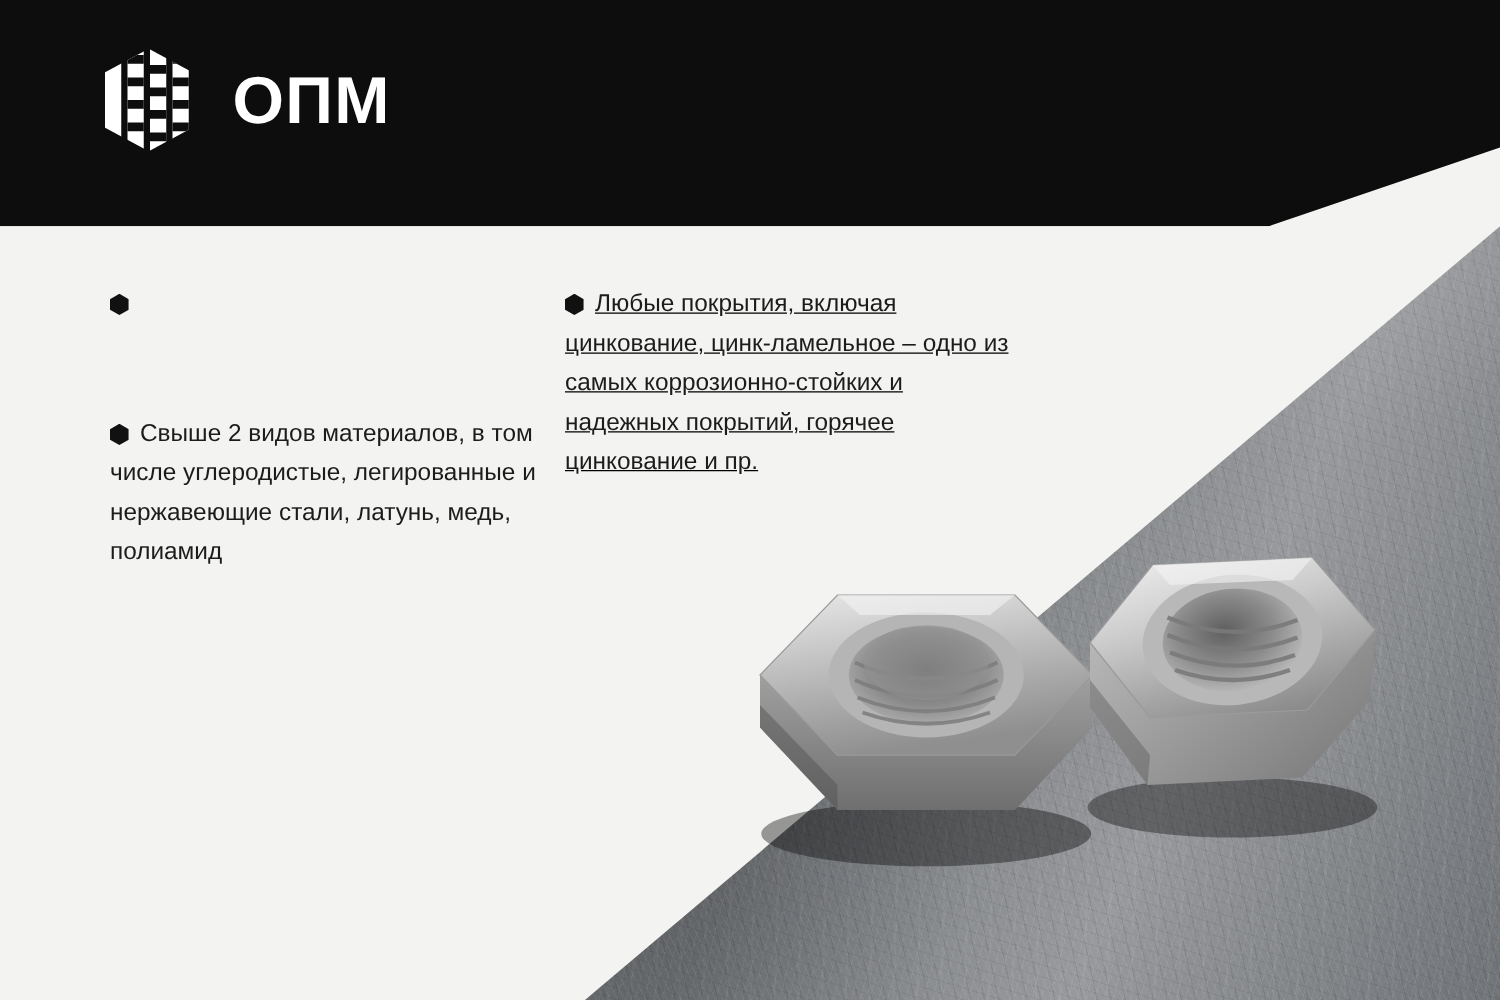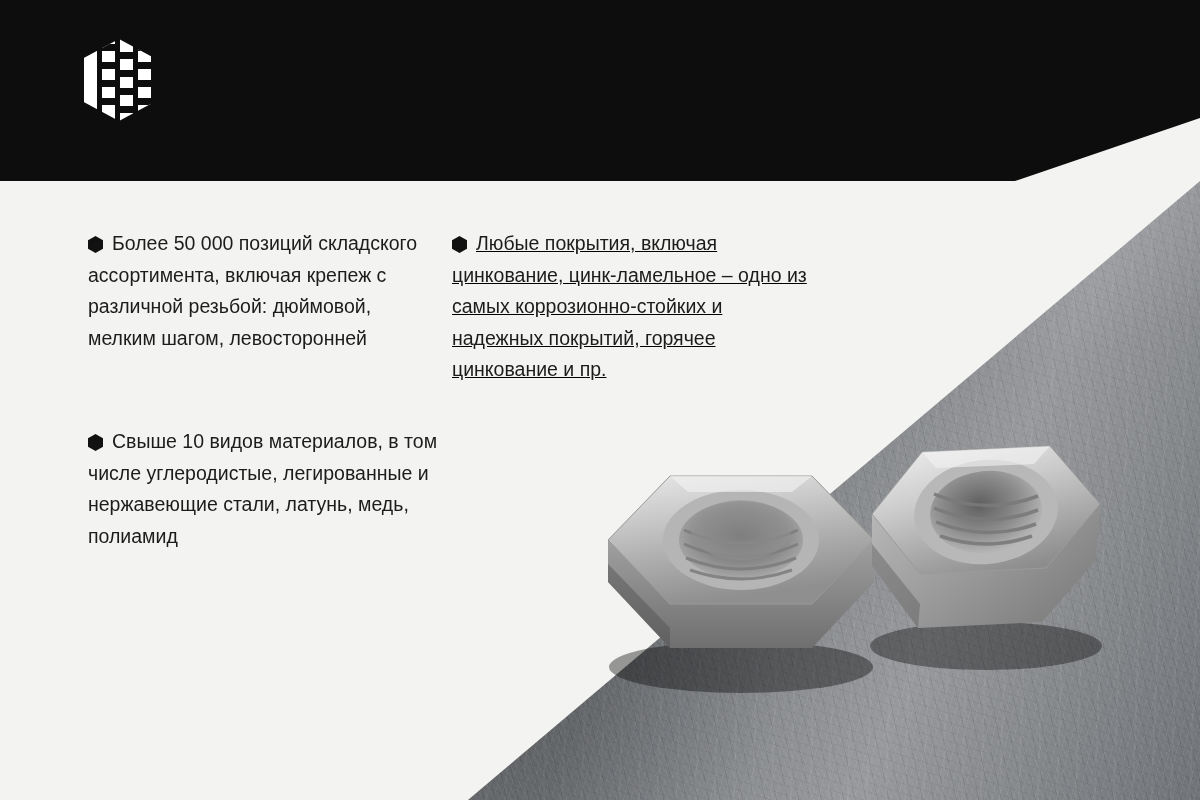--- a/index.html
+++ b/index.html
@@ -233,44 +233,45 @@
             <rect x="42" y="50" width="13" height="7"></rect>
             <rect x="42" y="68" width="13" height="7"></rect>
             <rect x="60" y="6" width="13" height="7"></rect>
             <rect x="60" y="24" width="13" height="7"></rect>
             <rect x="60" y="42" width="13" height="7"></rect>
             <rect x="60" y="60" width="13" height="7"></rect>
           </g>
         </g>
       </svg>
     </div>
+    <div class="logo-text">ОПМ</div>
   </div>
 
   <div class="features">
 
     <div class="col-left">
 
       <div class="feature gap-a">
         <p>
           <span class="bullet">
             <svg width="15" height="17" viewBox="0 0 15 17">
                 <polygon points="7.5,0 15,4.3 15,12.8 7.5,17 0,12.8 0,4.3" fill="#111111"></polygon>
               </svg>
-          </span><span>Более 50 000 позиций складского ассортимента, включая крепеж с различной резьбой: дюймовой, мелким шагом, левосторонней</span>
+          </span>
         </p>
       </div>
 
 
       <div class="feature">
         <p>
           <span class="bullet">
             <svg width="15" height="17" viewBox="0 0 15 17">
                 <polygon points="7.5,0 15,4.3 15,12.8 7.5,17 0,12.8 0,4.3" fill="#111111"></polygon>
               </svg>
-          </span><span>Свыше 10 видов материалов, в том числе углеродистые, легированные и нержавеющие стали, латунь, медь, полиамид</span>
+          </span><span>Свыше 2 видов материалов, в том числе углеродистые, легированные и нержавеющие стали, латунь, медь, полиамид</span>
         </p>
       </div>
 
     </div>
 
     <div class="col-right">
 
       <div class="feature">
         <p>
           <span class="bullet">

